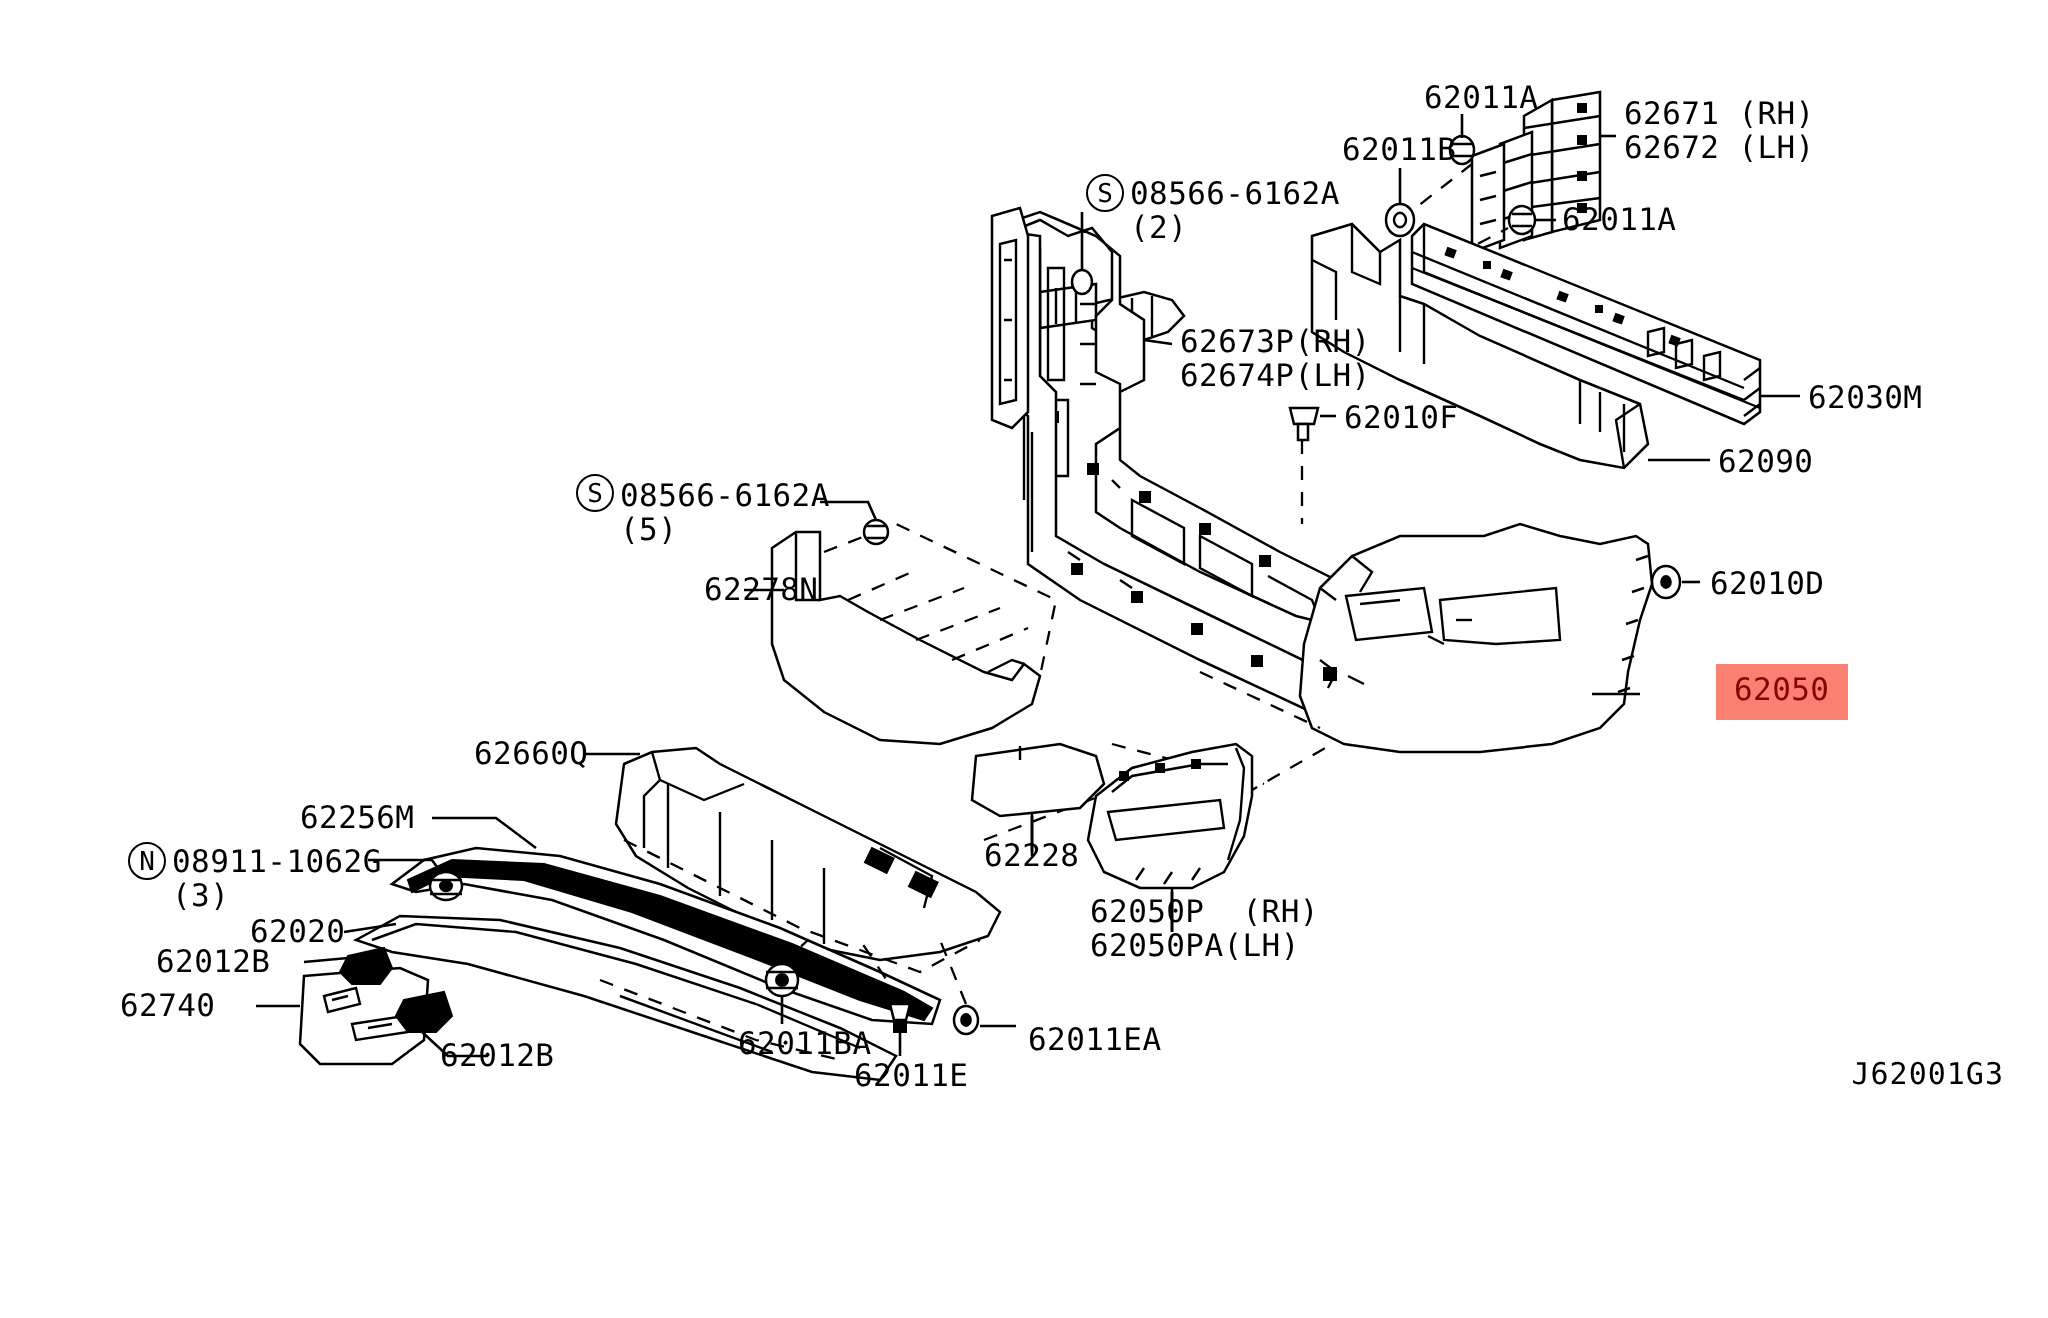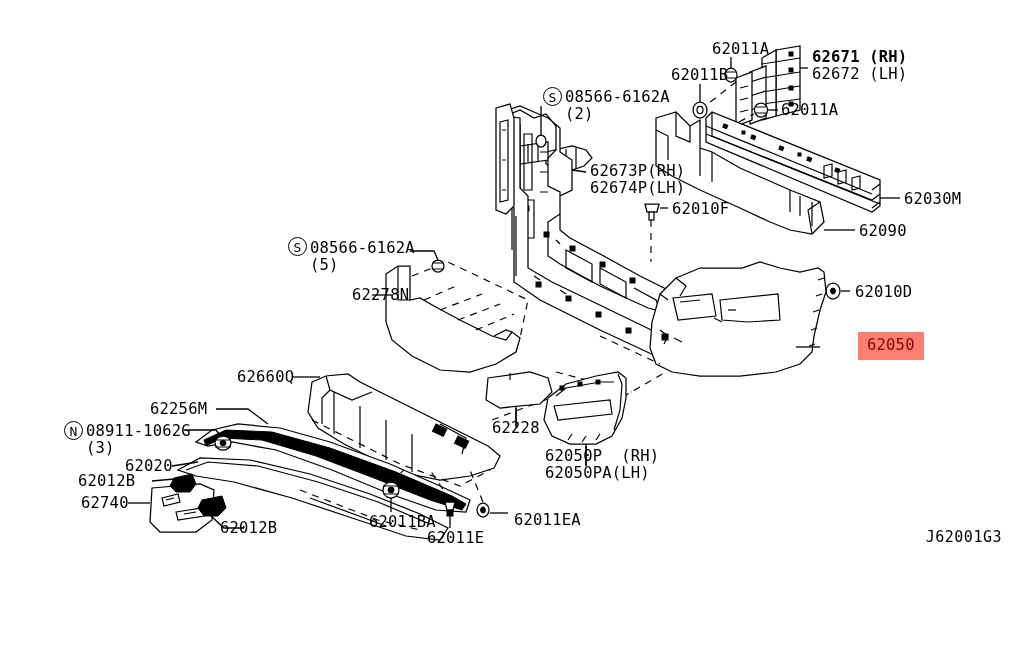--- a/index.html
+++ b/index.html
@@ -438,21 +438,21 @@
         <path class="lead" d="M490 513 L508 513"></path>
 
         <path class="lead" d="M516 406 L516 426"></path>
 
         <path class="lead" d="M586 444 L586 466"></path>
       </g>
     </svg>
 
     <div class="callout" style="left:712px; top:40px;">62011A</div>
 
-    <div class="callout" style="left:812px; top:48px;font-weight:bold;">62671 (RH)</div>
+    <div class="callout" style="left:812px; top:48px;">62671 (RH)</div>
     <div class="callout" style="left:812px; top:65px;">62672 (LH)</div>
 
     <div class="callout" style="left:671px; top:66px;">62011B</div>
 
     <div class="callout" style="left:781px; top:101px;">62011A</div>
 
     <div class="circ-marker" style="left:543px; top:87px;">S</div>
     <div class="callout" style="left:565px; top:88px;">08566-6162A</div>
     <div class="callout" style="left:565px; top:105px;">(2)</div>
 
@@ -480,21 +480,21 @@
     <div class="callout" style="left:150px; top:400px;">62256M</div>
 
     <div class="circ-marker" style="left:64px; top:421px;">N</div>
     <div class="callout" style="left:86px; top:422px;">08911-1062G</div>
     <div class="callout" style="left:86px; top:439px;">(3)</div>
 
     <div class="callout" style="left:125px; top:457px;">62020</div>
 
     <div class="callout" style="left:78px; top:472px;">62012B</div>
 
-    <div class="callout" style="left:81px; top:494px;text-align:center;">62740</div>
+    <div class="callout" style="left:60px; top:494px;text-align:center;">62740</div>
 
     <div class="callout" style="left:220px; top:519px;">62012B</div>
 
     <div class="callout" style="left:369px; top:513px;">62011BA</div>
 
     <div class="callout" style="left:427px; top:529px;">62011E</div>
 
     <div class="callout" style="left:514px; top:511px;">62011EA</div>
 
     <div class="callout" style="left:492px; top:419px;">62228</div>

